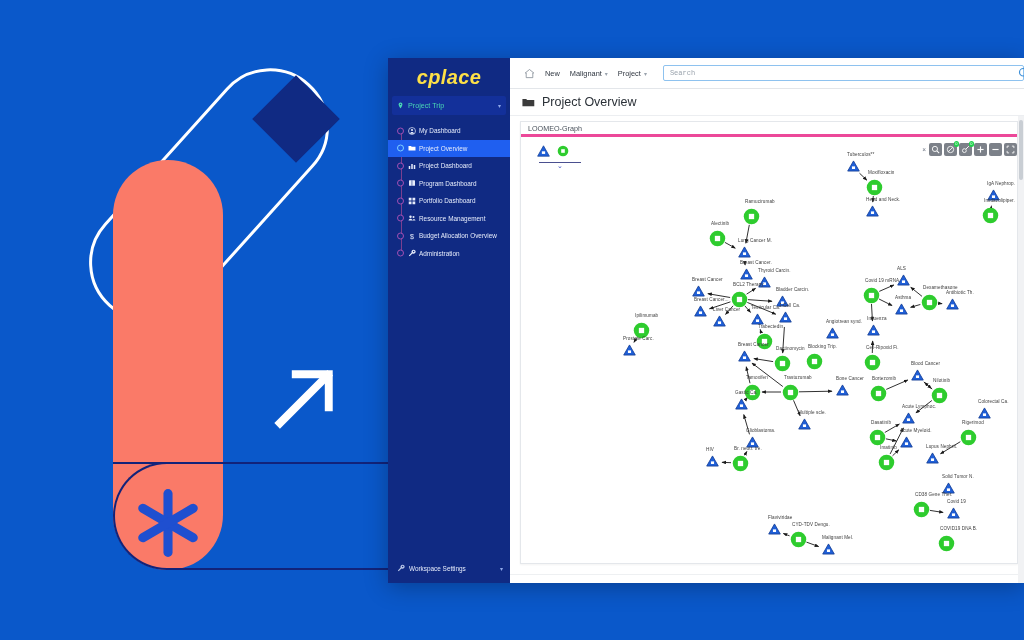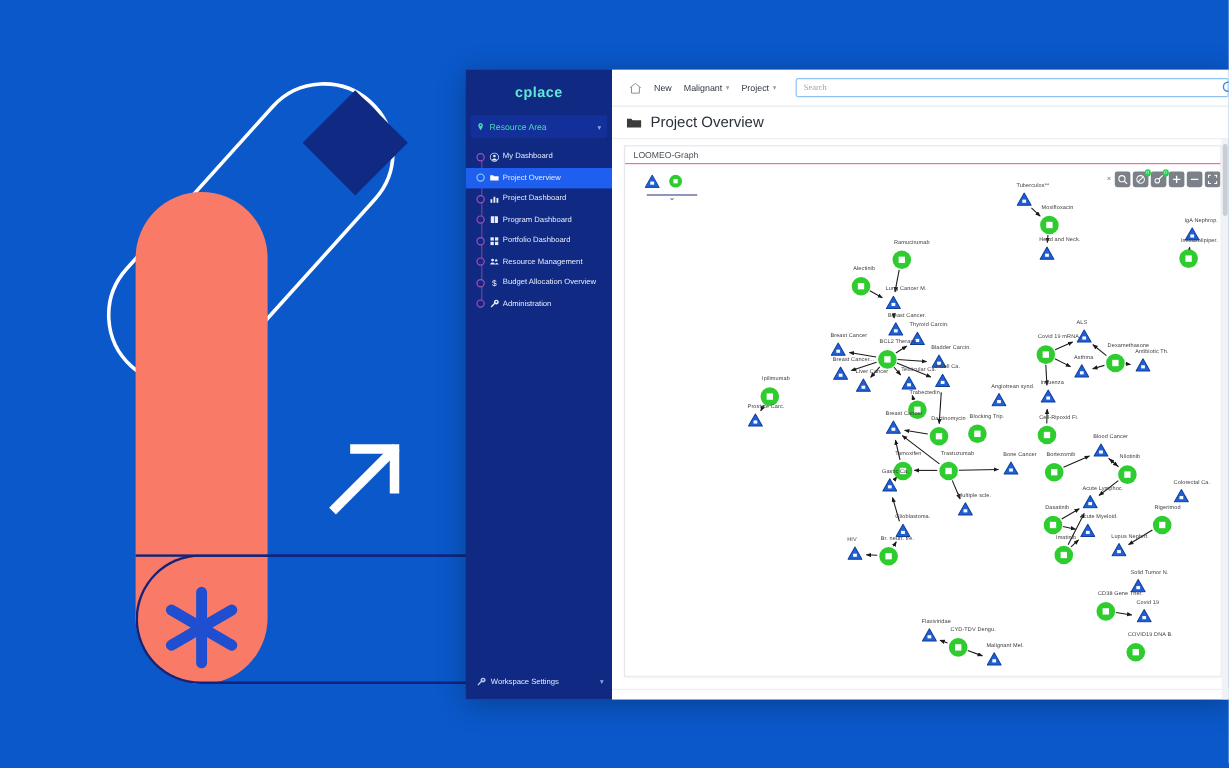--- a/index.html
+++ b/index.html
@@ -70,21 +70,21 @@
   #sidebar {
     width: 122px; background: #102a83; color: #fff;
     position: relative; flex: 0 0 122px;
     display: flex; flex-direction: column;
   }
   .brand {
     height: 34px; display:flex; align-items:center; justify-content:center;
     padding-top: 4px;
   }
   .brand-text {
-    font-size: 12px; font-weight: 700; letter-spacing: .4px; color:#5eead4;
+    font-size: 20px; font-weight: 700; letter-spacing: .4px; color:#fde047;font-style:italic;
   }
   .project-area {
     height: 19px; margin: 4px 4px 2px 4px;
     background: #13309a;
     display: flex; align-items: center; gap: 4px;
     padding: 0 5px; font-size: 7.2px; color: #49d6b4;
     border-radius: 2px;
   }
   .project-area .pa-label { flex: 1; }
   .pa-caret { font-size: 6px; color:#8fa8e8; }
@@ -123,40 +123,40 @@
   .tb-item { font-size: 7.4px; color: #2f3640; display:flex; align-items:center; gap:3px; }
   .tb-caret { color: #9aa3ad; font-size: 6px; }
   .home-ico { width: 11px; height: 11px; }
   .search-wrap {
     margin-left: 6px; flex: 1; height: 16px; position: relative;
     border: 1px solid #8ec2ef; border-radius: 2px; background:#fff;
     display:flex; align-items:center; padding: 0 6px; margin-right: 0px;
   }
   .search-wrap input {
     border: none; outline: none; width: 100%;
-    font-size: 7px; color: #3b4652; font-family: Liberation Serif, serif; background: transparent;
+    font-size: 7px; color: #3b4652; font-family: Liberation Mono, monospace; background: transparent;
   }
   .search-wrap input::placeholder { color:#9aa3ad; }
   .search-right-ico { position:absolute; right:-7px; width:12px; height:12px; }
   #page-head {
     height: 27px; display: flex; align-items: center; gap: 7px;
     padding: 0 0 0 12px; border-bottom: 1px solid #eceef1; flex:0 0 27px;
     background:#fff;
   }
   #page-head .folder { width: 13px; height: 11px; }
   .page-title { font-size: 12.5px; color: #2b3138; font-weight: 400; }
   
   #graph-card {
     flex: 1; margin: 5px 6px 10px 10px; border: 1px solid #e4e7eb;
     background: #fff; display: flex; flex-direction: column;
     position: relative; min-height: 0;
     box-shadow: 0 1px 2px rgba(0,0,0,.05);
   }
   .card-head {
-    height: 15px; border-bottom: 1px solid #ec4899; display:flex; align-items:center;
+    height: 15px; border-bottom: 3px solid #ec4899; display:flex; align-items:center;
     padding-left: 7px; font-size: 7.2px; color: #4a525c; flex:0 0 15px;
   }
   .graph-body { flex: 1; position: relative; overflow: hidden; background: #fff; }
   
   .legend { position: absolute; left: 16px; top: 8px; }
   .legend-row { display: flex; gap: 7px; align-items: center; }
   .legend-line { width: 42px; height: 1px; background: #4a4f8f; margin-top: 5px; margin-left:2px;}
   .legend-caret { text-align: center; width: 46px; font-size: 7px; color:#3b4bbf; line-height: 6px;}
   
   .graph-toolbar {
@@ -217,21 +217,21 @@
     <div id="sidebar">
       <div class="brand">
         <span class="brand-text">cplace</span>
       </div>
 
       <div class="project-area">
         <svg width="7" height="7" viewBox="0 0 16 16">
           <path d="M8 1C5.5 1 3.6 3 3.6 5.4 3.6 8.8 8 15 8 15s4.4-6.2 4.4-9.6C12.4 3 10.5 1 8 1z" fill="#49d6b4"></path>
           <circle cx="8" cy="5.4" r="1.6" fill="#13309a"></circle>
         </svg>
-        <span class="pa-label">Resource Area</span>
+        <span class="pa-label">Project Trip</span>
         <span class="pa-caret">▾</span>
       </div>
 
       <div class="nav-list">
         <div class="rail"></div>
 
         <div class="nav-item">
           <span class="bullet"></span>
           <svg class="nav-icon" viewBox="0 0 16 16">
             <circle cx="8" cy="8" r="7" fill="none" stroke="#e6ecfb" stroke-width="1.4"></circle>

